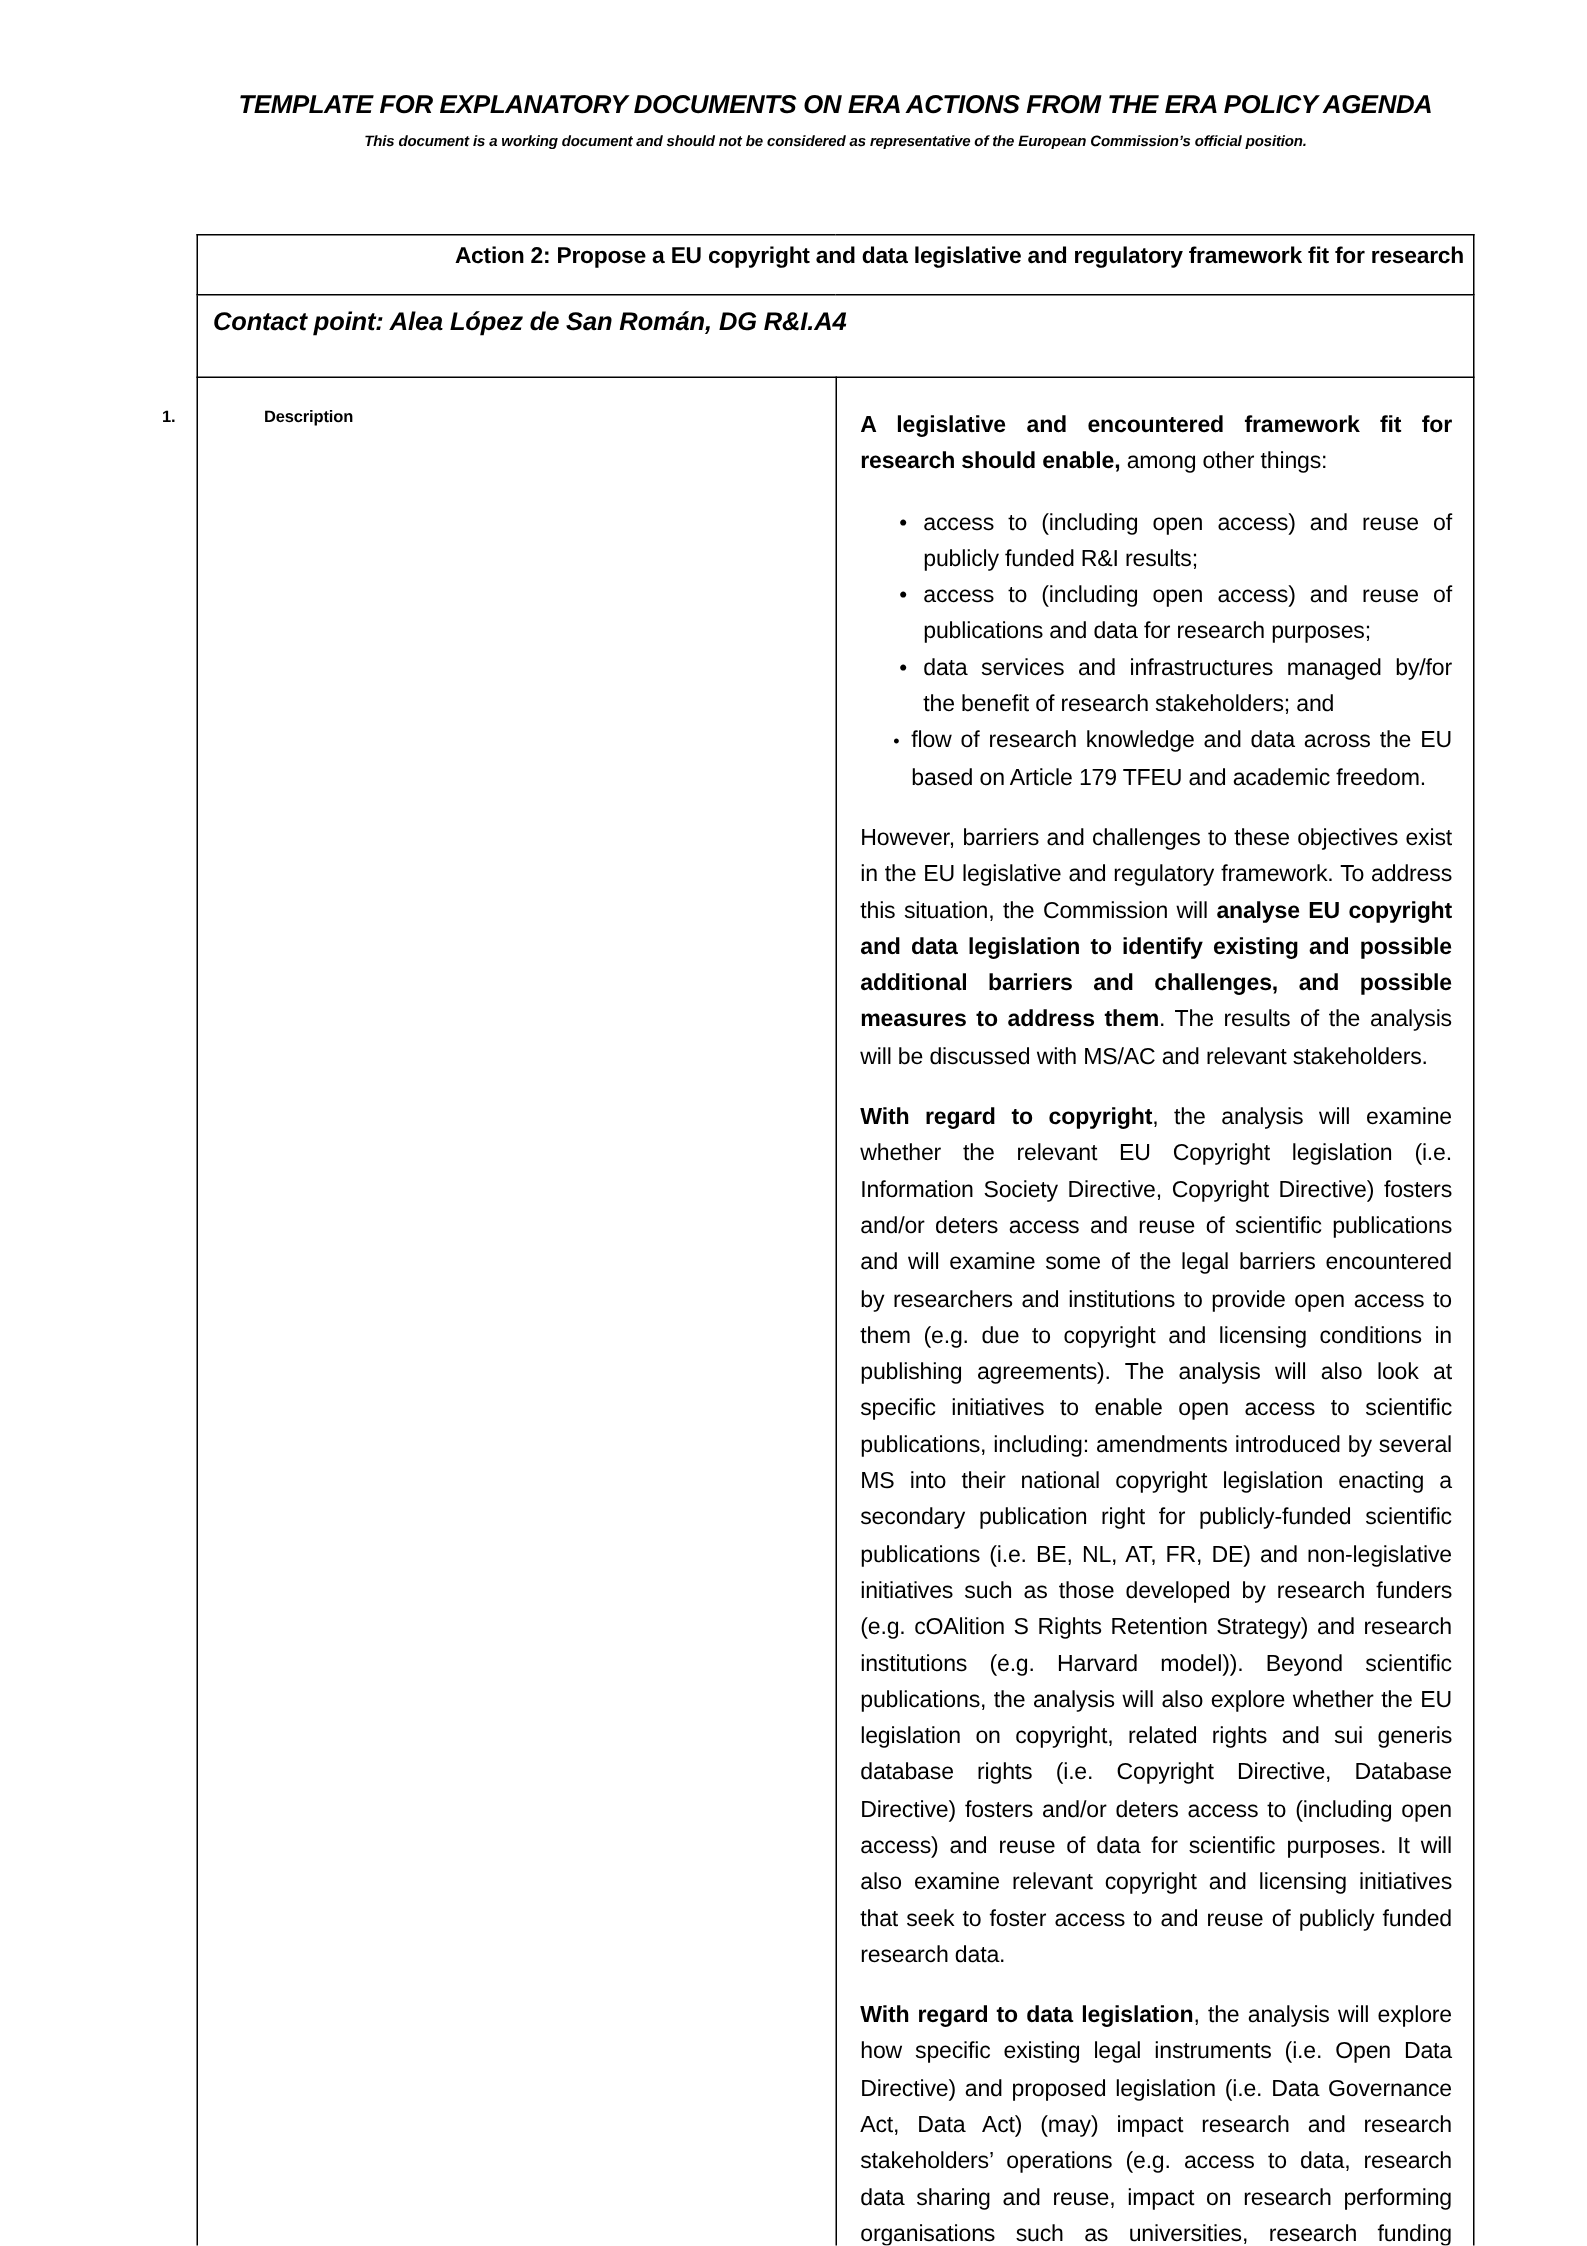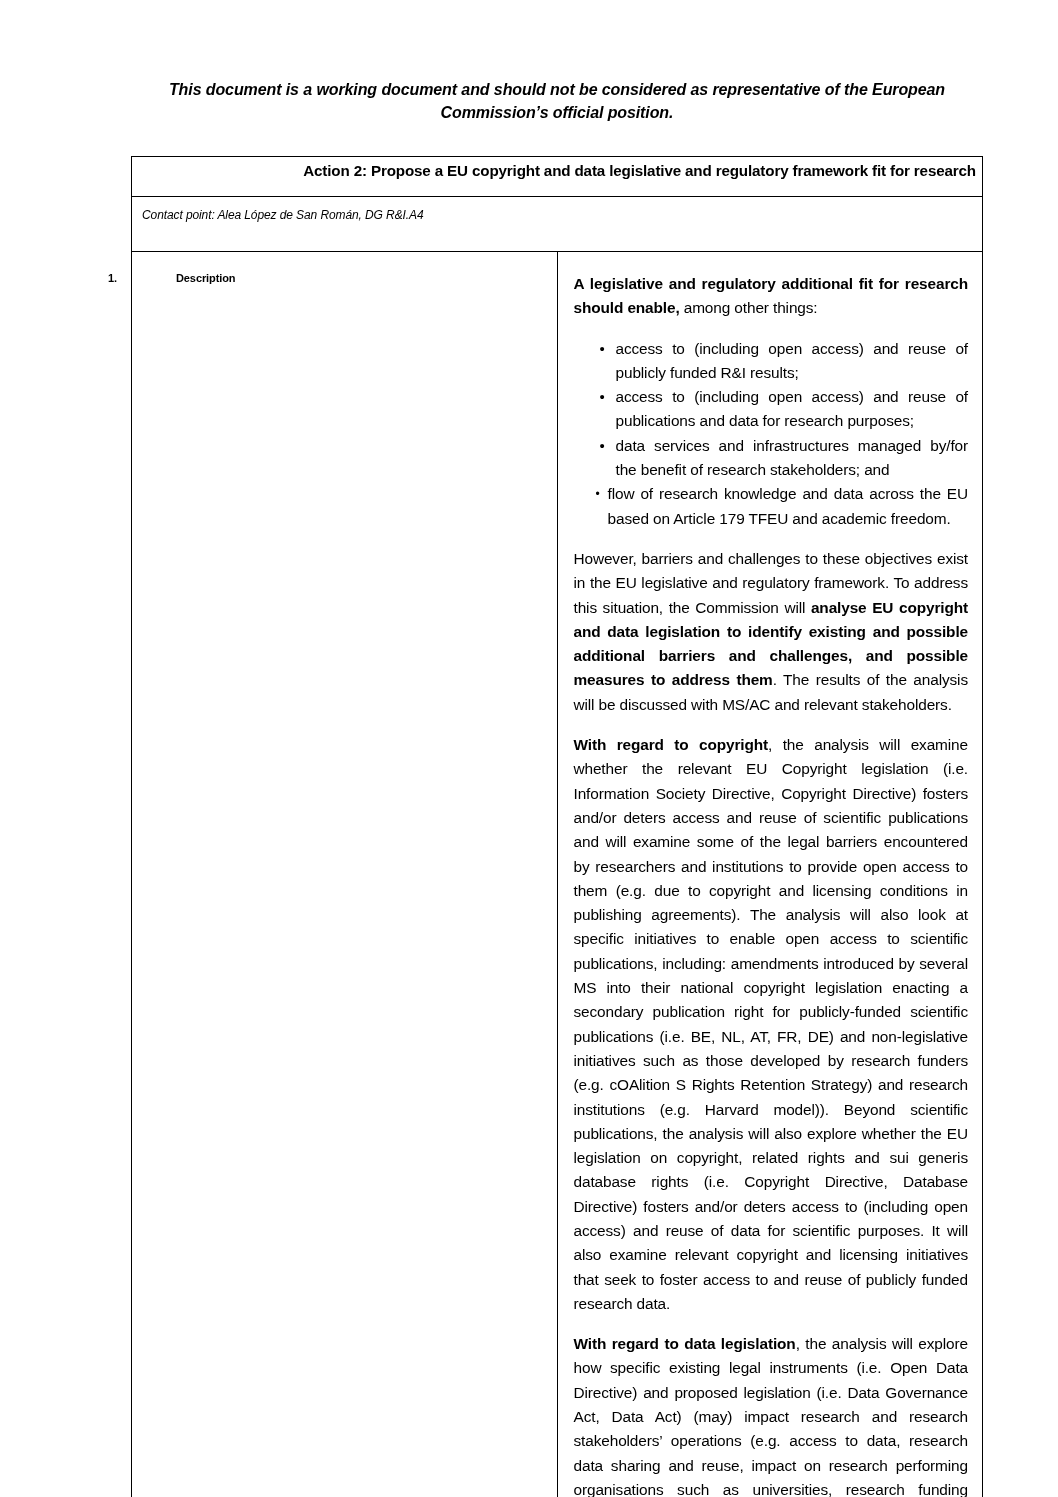--- a/index.html
+++ b/index.html
@@ -36,24 +36,24 @@
     font-weight: bold;
     font-style: italic;
     font-size: 17.2px;
     letter-spacing: -0.25px;
     line-height: 22px;
     white-space: nowrap;
   }
   .doc-header .h-line2 {
     font-weight: bold;
     font-style: italic;
-    font-size: 16px;
+    font-size: 10px;
     line-height: 23px;
     letter-spacing: -0.1px;
-    margin-top: 20px;
+    margin-top: 3px;
     padding: 0 12px;
   }
 
   
   .action-table {
     position: absolute;
     left: 131px;
     top: 156px;
     width: 852px;
     border-collapse: collapse;
@@ -75,23 +75,23 @@
     font-size: 15.2px;
     letter-spacing: -0.15px;
     line-height: 20px;
   }
 
   .row-contact td {
     height: 36px;
     padding: 8px 10px 10px 10px;
   }
   .contact-text {
-    font-weight: normal;
+    font-weight: bold;
     font-style: italic;
-    font-size: 12px;
+    font-size: 17px;
     letter-spacing: -0.1px;
     line-height: 20px;
   }
 
   .col-label {
     width: 240px;
     padding: 16px 10px 10px 10px !important;
   }
   .col-body {
     width: 612px;
@@ -159,20 +159,21 @@
   ul.bullets li.tight .li-text {
     text-align: right;
   }
 </style>
 </head>
 <body>
 
 <div class="page">
 
   <div class="doc-header">
+    <div class="h-line1">TEMPLATE FOR EXPLANATORY DOCUMENTS ON ERA ACTIONS FROM THE ERA POLICY AGENDA</div>
     <div class="h-line2">This document is a working document and should not be considered as representative of the European Commission’s official position.</div>
   </div>
 
   <table class="action-table">
     <tbody>
       <tr class="row-title">
         <td colspan="2">
           <div class="title-text">Action 2: Propose a EU copyright and data legislative and regulatory framework fit for research</div>
         </td>
       </tr>
@@ -182,21 +183,21 @@
         </td>
       </tr>
       <tr class="row-description">
         <td class="col-label">
           <div class="section-label">
             <span class="num">1.</span><span>Description</span>
           </div>
         </td>
         <td class="col-body body-col">
 
-          <p><b>A legislative and regulatory additional fit for research should enable,</b><span> among other things:</span></p>
+          <p><b>A legislative and encountered framework fit for research should enable,</b><span> among other things:</span></p>
 
           <ul class="bullets">
             <li>
               <span class="bullet-glyph">•</span>
               <span class="li-text">access to (including open access) and reuse of publicly funded R&amp;I results;</span>
             </li>
             <li>
               <span class="bullet-glyph">•</span>
               <span class="li-text">access to (including open access) and reuse of publications and data for research purposes;</span>
             </li>

